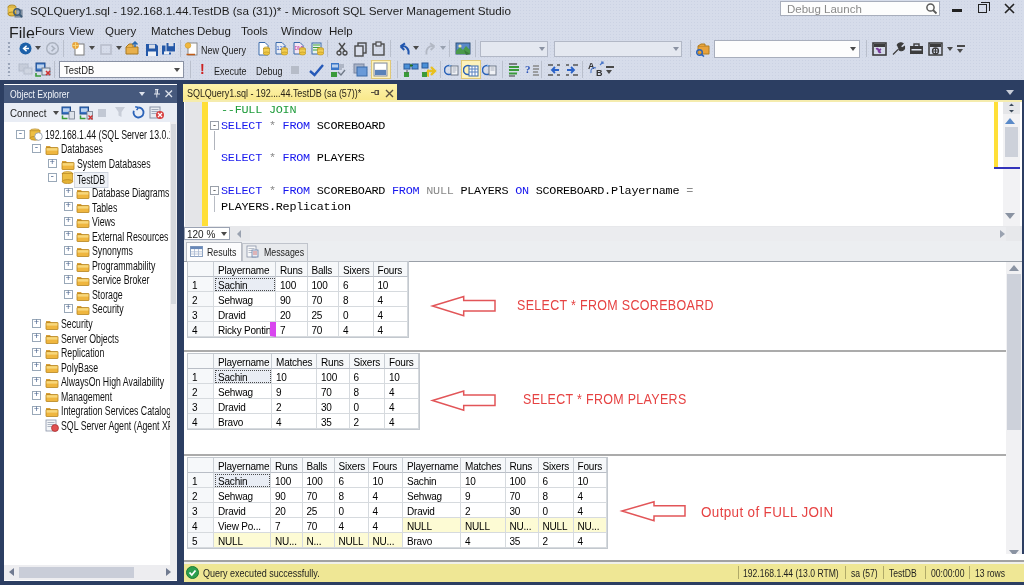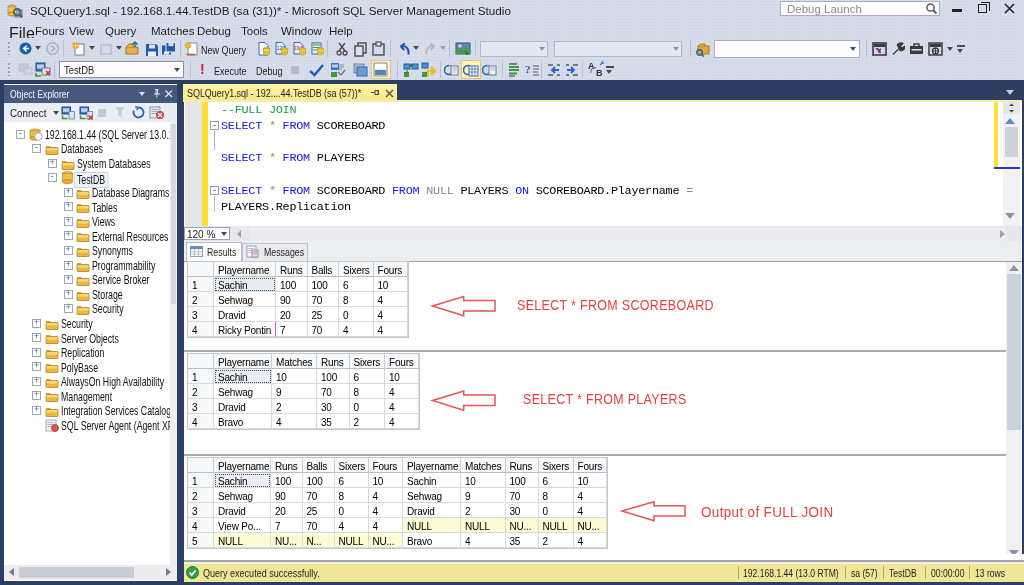--- a/index.html
+++ b/index.html
@@ -594,21 +594,21 @@
 <div class="cell" style="left:119.5px;top:30px;width:31.5px;height:15px;background:#fff;border-right:1px solid #d6dade;border-bottom:1px solid #d6dade;padding:2.5px 0 0 4px;">70</div>
 <div class="cell" style="left:151.0px;top:30px;width:34.5px;height:15px;background:#fff;border-right:1px solid #d6dade;border-bottom:1px solid #d6dade;padding:2.5px 0 0 4px;">8</div>
 <div class="cell" style="left:185.5px;top:30px;width:34.5px;height:15px;background:#fff;border-right:1px solid #d6dade;border-bottom:1px solid #d6dade;padding:2.5px 0 0 4px;">4</div>
 <div class="cell" style="left:0px;top:45px;width:26px;height:15px;background:#f6f8fa;border-right:1px solid #d6dade;border-bottom:1px solid #d6dade;padding:2.5px 0 0 4px;">3</div>
 <div class="cell" style="left:26px;top:45px;width:62px;height:15px;background:#fff;border-right:1px solid #d6dade;border-bottom:1px solid #d6dade;padding:2.5px 0 0 4px;">Dravid</div>
 <div class="cell" style="left:88px;top:45px;width:31.5px;height:15px;background:#fff;border-right:1px solid #d6dade;border-bottom:1px solid #d6dade;padding:2.5px 0 0 4px;">20</div>
 <div class="cell" style="left:119.5px;top:45px;width:31.5px;height:15px;background:#fff;border-right:1px solid #d6dade;border-bottom:1px solid #d6dade;padding:2.5px 0 0 4px;">25</div>
 <div class="cell" style="left:151.0px;top:45px;width:34.5px;height:15px;background:#fff;border-right:1px solid #d6dade;border-bottom:1px solid #d6dade;padding:2.5px 0 0 4px;">0</div>
 <div class="cell" style="left:185.5px;top:45px;width:34.5px;height:15px;background:#fff;border-right:1px solid #d6dade;border-bottom:1px solid #d6dade;padding:2.5px 0 0 4px;">4</div>
 <div class="cell" style="left:0px;top:60px;width:26px;height:15px;background:#f6f8fa;border-right:1px solid #d6dade;border-bottom:1px solid #d6dade;padding:2.5px 0 0 4px;">4</div>
-<div class="cell" style="left:26px;top:60px;width:62px;height:15px;background:#fff;border-right:1px solid #d946ef;border-bottom:1px solid #d6dade;padding:2.5px 0 0 4px;">Ricky Pontin</div>
+<div class="cell" style="left:26px;top:60px;width:62px;height:15px;background:#fff;border-right:6px solid #d946ef;border-bottom:1px solid #d6dade;padding:2.5px 0 0 4px;">Ricky Pontin</div>
 <div class="cell" style="left:88px;top:60px;width:31.5px;height:15px;background:#fff;border-right:1px solid #d6dade;border-bottom:1px solid #d6dade;padding:2.5px 0 0 4px;">7</div>
 <div class="cell" style="left:119.5px;top:60px;width:31.5px;height:15px;background:#fff;border-right:1px solid #d6dade;border-bottom:1px solid #d6dade;padding:2.5px 0 0 4px;">70</div>
 <div class="cell" style="left:151.0px;top:60px;width:34.5px;height:15px;background:#fff;border-right:1px solid #d6dade;border-bottom:1px solid #d6dade;padding:2.5px 0 0 4px;">4</div>
 <div class="cell" style="left:185.5px;top:60px;width:34.5px;height:15px;background:#fff;border-right:1px solid #d6dade;border-bottom:1px solid #d6dade;padding:2.5px 0 0 4px;">4</div>
 </div>
 <div class="abs" style="left:187px;top:353px;width:233.0px;height:77px;border:1px solid #c3c8ce;background:#fff">
 <div class="cell" style="left:0px;top:0;width:26px;height:15px;background:#f6f8fa;border-right:1px solid #c9ced4;border-bottom:1px solid #b9bec6;padding:2.5px 0 0 4px"></div>
 <div class="cell" style="left:26px;top:0;width:58px;height:15px;background:#f6f8fa;border-right:1px solid #c9ced4;border-bottom:1px solid #b9bec6;padding:2.5px 0 0 4px">Playername</div>
 <div class="cell" style="left:84px;top:0;width:45px;height:15px;background:#f6f8fa;border-right:1px solid #c9ced4;border-bottom:1px solid #b9bec6;padding:2.5px 0 0 4px">Matches</div>
 <div class="cell" style="left:129px;top:0;width:32.5px;height:15px;background:#f6f8fa;border-right:1px solid #c9ced4;border-bottom:1px solid #b9bec6;padding:2.5px 0 0 4px">Runs</div>

